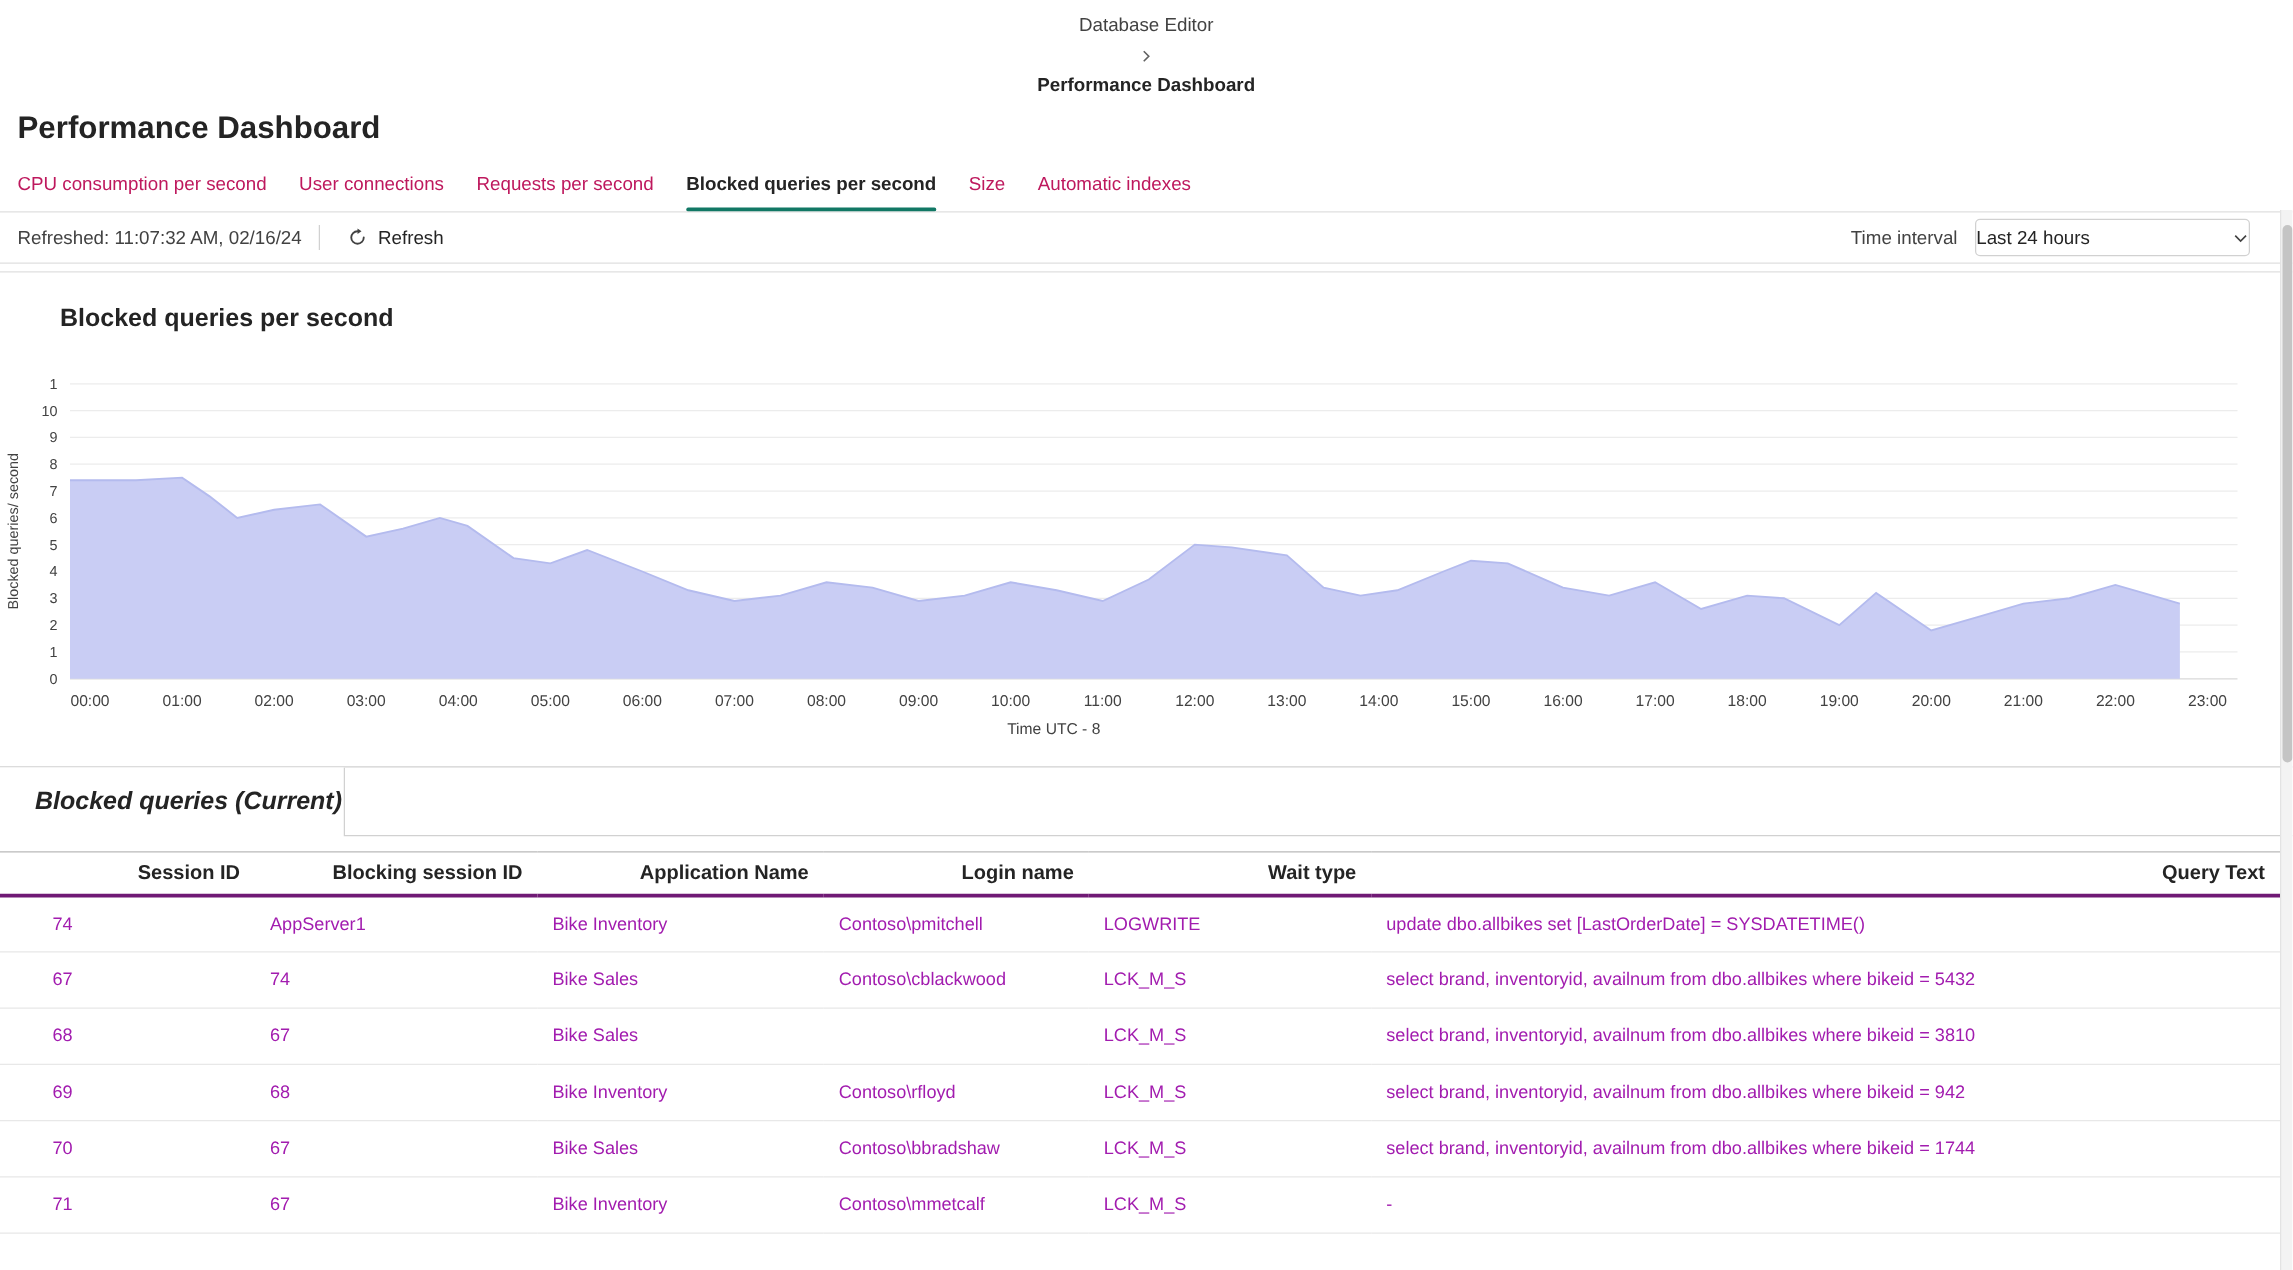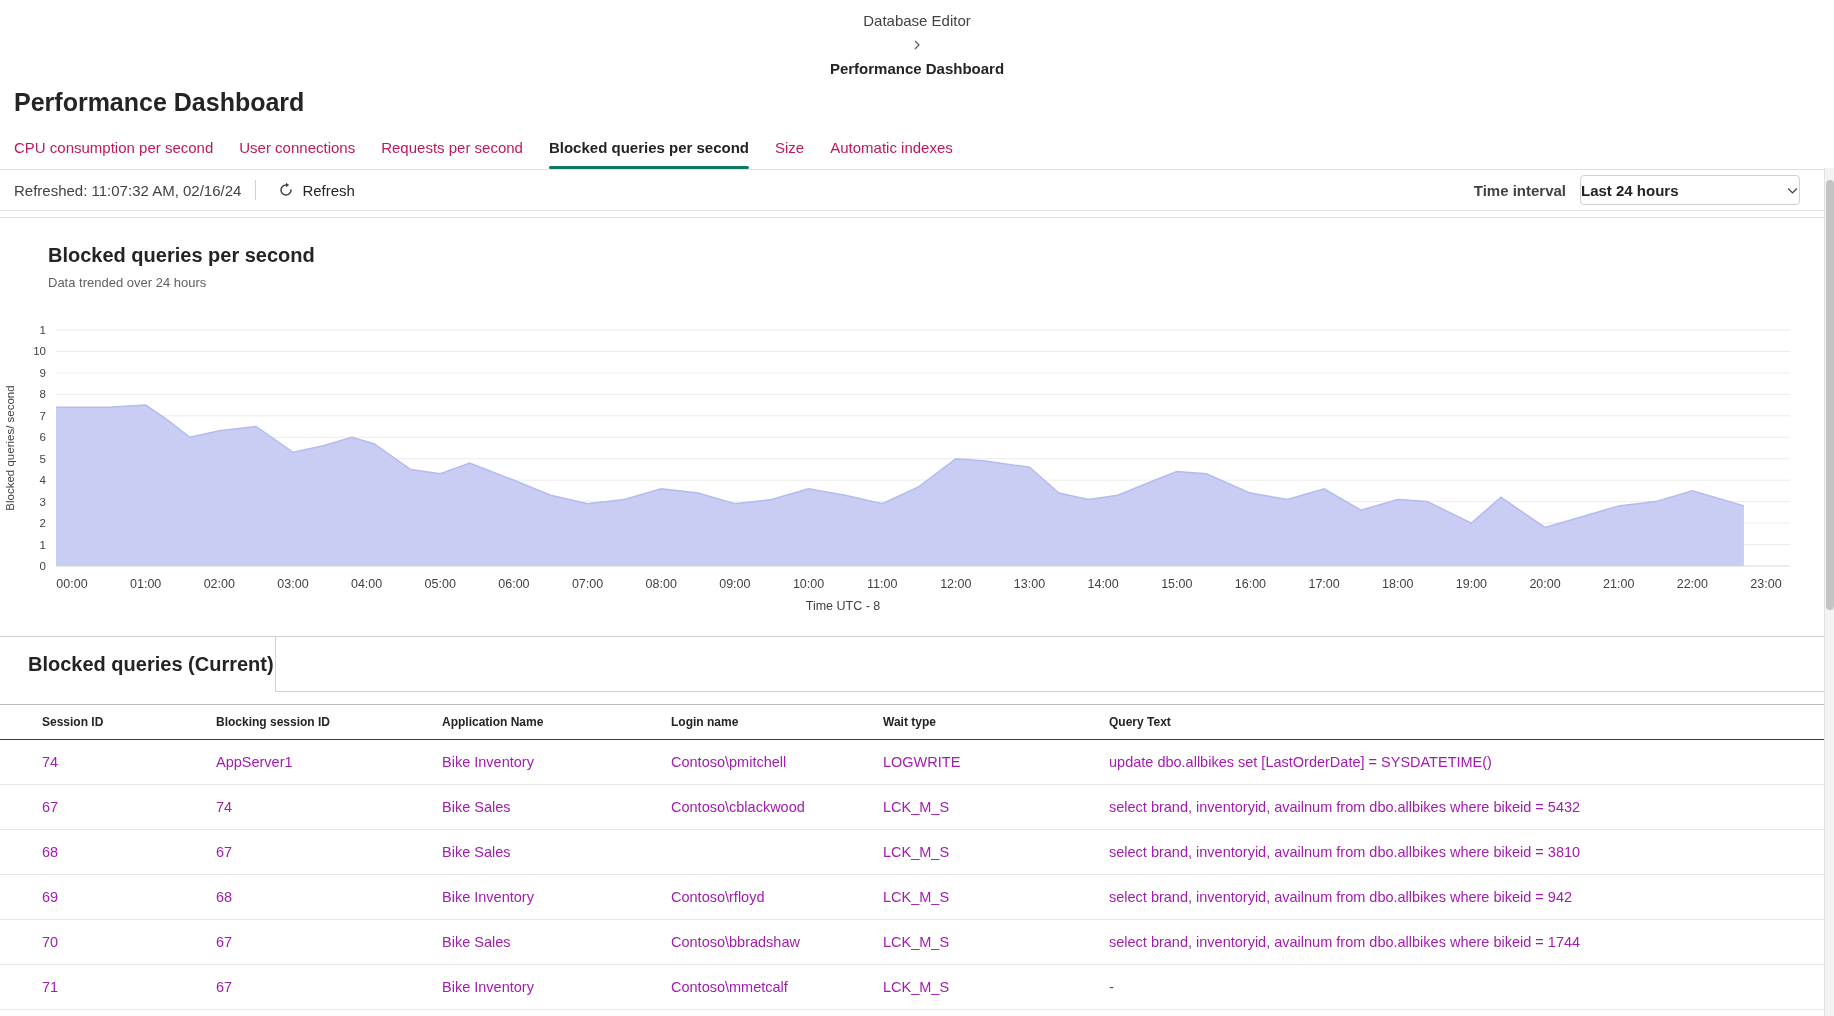--- a/index.html
+++ b/index.html
@@ -19,36 +19,36 @@
   .page-title{margin:8px 14px 0;font-size:25px;font-weight:700;line-height:30px;}
   
   .tabs{display:flex;gap:26px;padding:22px 14px 0;}
   .tab{position:relative;padding-bottom:13px;font-size:15px;color:#be185d;cursor:pointer;white-space:nowrap;}
   .tab.active{font-weight:600;color:#242424;}
   .tab.active::after{content:"";position:absolute;left:0;right:0;bottom:0;height:3px;border-radius:2px;background:var(--accent);}
   
   .toolbar{display:flex;align-items:center;height:42px;border-top:1px solid var(--border);border-bottom:1px solid var(--border);padding:0 14px;font-size:15px;color:#424242;}
   .v-divider{width:1px;height:20px;background:#d1d1d1;margin:0 14px;}
   .refresh-btn{display:flex;align-items:center;gap:8px;background:none;border:none;font:inherit;color:#242424;cursor:pointer;padding:4px 8px;}
-  .toolbar-right{margin-left:auto;display:flex;align-items:center;gap:14px;margin-right:20px;font-weight:bold;}
+  .toolbar-right{margin-left:auto;display:flex;align-items:center;gap:14px;margin-right:20px;}
   .dropdown{width:220px;height:30px;border:1px solid #d1d1d1;border-radius:4px;display:flex;align-items:center;justify-content:space-between;padding:0 0;cursor:pointer;background:#fff;font-size:15px;color:#242424;}
   
   .content{position:relative;margin-top:6px;border-top:1px solid var(--border);}
   .chart-section{padding-top:26px;}
   .chart-title{margin-left:48px;font-size:20px;font-weight:700;}
   .chart-subtitle{margin:8px 0 0 48px;font-size:13px;color:#616161;}
   .chart-svg{display:block;margin-top:26px;}
   .chart-svg text{font-family:"Liberation Sans","DejaVu Sans",sans-serif;}
   
   .table-section{margin-top:10px;border-top:1px solid var(--border-dark);}
-  .tab-row{display:flex;align-items:stretch;height:55px;}
+  .tab-row{display:flex;align-items:stretch;height:55px;font-style:italic;}
   .table-tab{width:276px;border-right:1px solid var(--border-dark);display:flex;align-items:center;padding-left:28px;font-size:20px;font-weight:700;background:#fff;cursor:pointer;}
   .tab-row-rest{flex:1;border-bottom:1px solid var(--border-dark);}
   table.data-table{border-collapse:collapse;width:1824px;margin-top:12px;table-layout:fixed;}
-  table.data-table th{border-top:1px solid #b9b9b9;border-bottom:1px solid #701a75;height:35px;font-weight:700;font-size:12px;text-align:left;padding:0 12px;color:#242424;}
+  table.data-table th{border-top:1px solid #b9b9b9;border-bottom:3px solid #701a75;height:35px;font-weight:700;font-size:16px;text-align:right;padding:0 12px;color:#242424;}
   table.data-table td{height:45px;border-bottom:1px solid #e8e8e8;font-size:14.5px;padding:0 12px;color:#a21caf;white-space:nowrap;overflow:hidden;text-overflow:ellipsis;}
   table.data-table th:first-child, table.data-table td:first-child{padding-left:42px;}
   
   .scrollbar{position:absolute;top:168px;right:0;bottom:0;width:10px;background:#f3f3f3;border-left:1px solid #e3e3e3;}
   .scrollbar-thumb{position:absolute;top:12px;left:1px;width:8px;height:430px;border-radius:4px;background:#c4c4c4;}
 </style>
 </head>
 <body>
 
 <div class="breadcrumb">
@@ -94,21 +94,20 @@
           </svg>
       </span>
     </div>
   </div>
 </div>
 
 <div class="content">
 
   <div class="chart-section">
     <div class="chart-title">Blocked queries per second</div>
-    <div class="chart-subtitle">Data trended over 24 hours</div>
     <svg class="chart-svg" width="1824" height="310" viewBox="0 0 1824 310">
         <line x1="56" y1="250" x2="1790" y2="250" stroke="#d9d9d9" stroke-width="1"></line>
         <text x="46" y="254" text-anchor="end" font-size="11.5" fill="#424242">0</text>
         <line x1="56" y1="228.54545454545456" x2="1790" y2="228.54545454545456" stroke="#ececec" stroke-width="1"></line>
         <text x="46" y="232.54545454545456" text-anchor="end" font-size="11.5" fill="#424242">1</text>
         <line x1="56" y1="207.0909090909091" x2="1790" y2="207.0909090909091" stroke="#ececec" stroke-width="1"></line>
         <text x="46" y="211.0909090909091" text-anchor="end" font-size="11.5" fill="#424242">2</text>
         <line x1="56" y1="185.63636363636363" x2="1790" y2="185.63636363636363" stroke="#ececec" stroke-width="1"></line>
         <text x="46" y="189.63636363636363" text-anchor="end" font-size="11.5" fill="#424242">3</text>
         <line x1="56" y1="164.1818181818182" x2="1790" y2="164.1818181818182" stroke="#ececec" stroke-width="1"></line>

